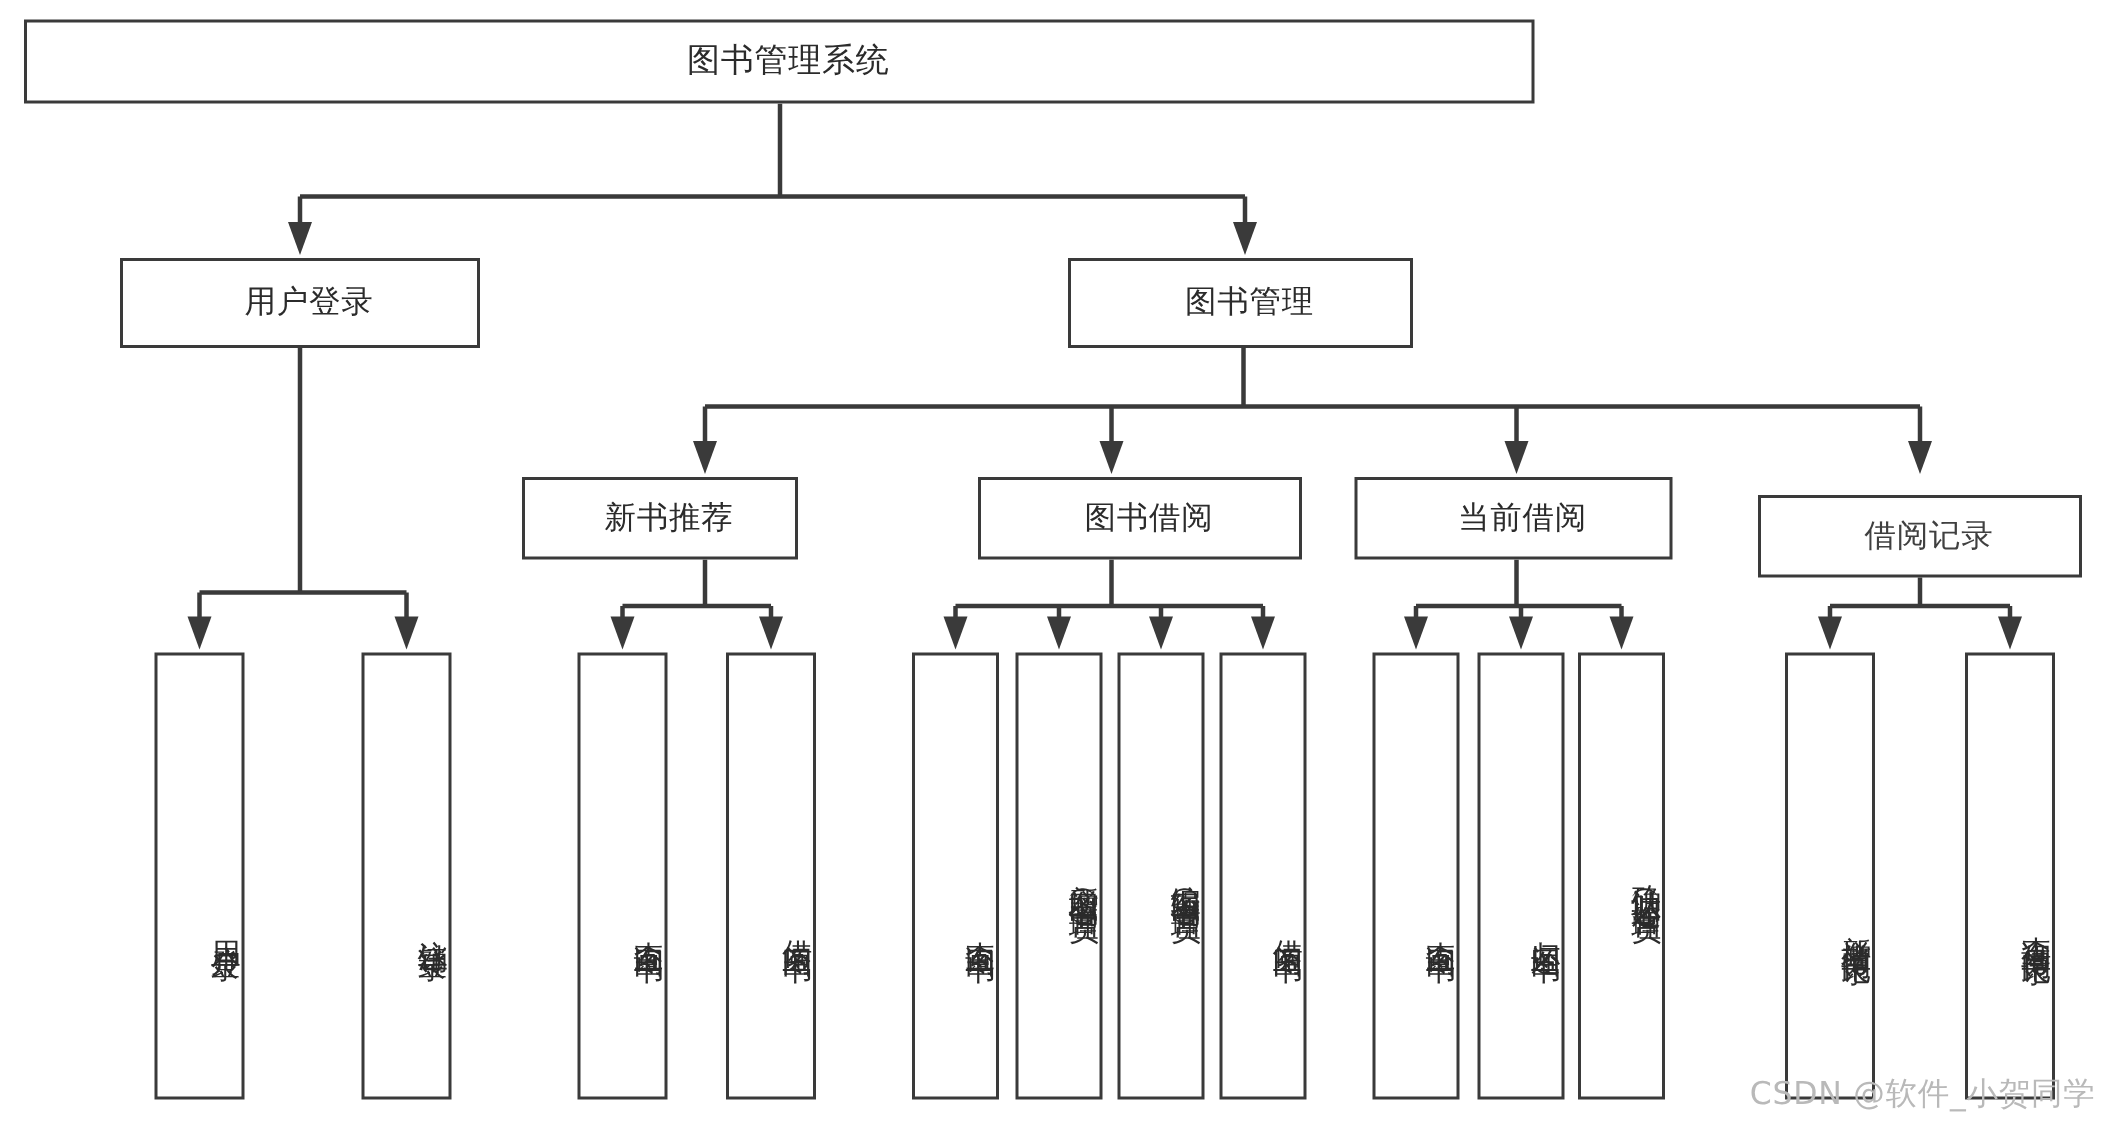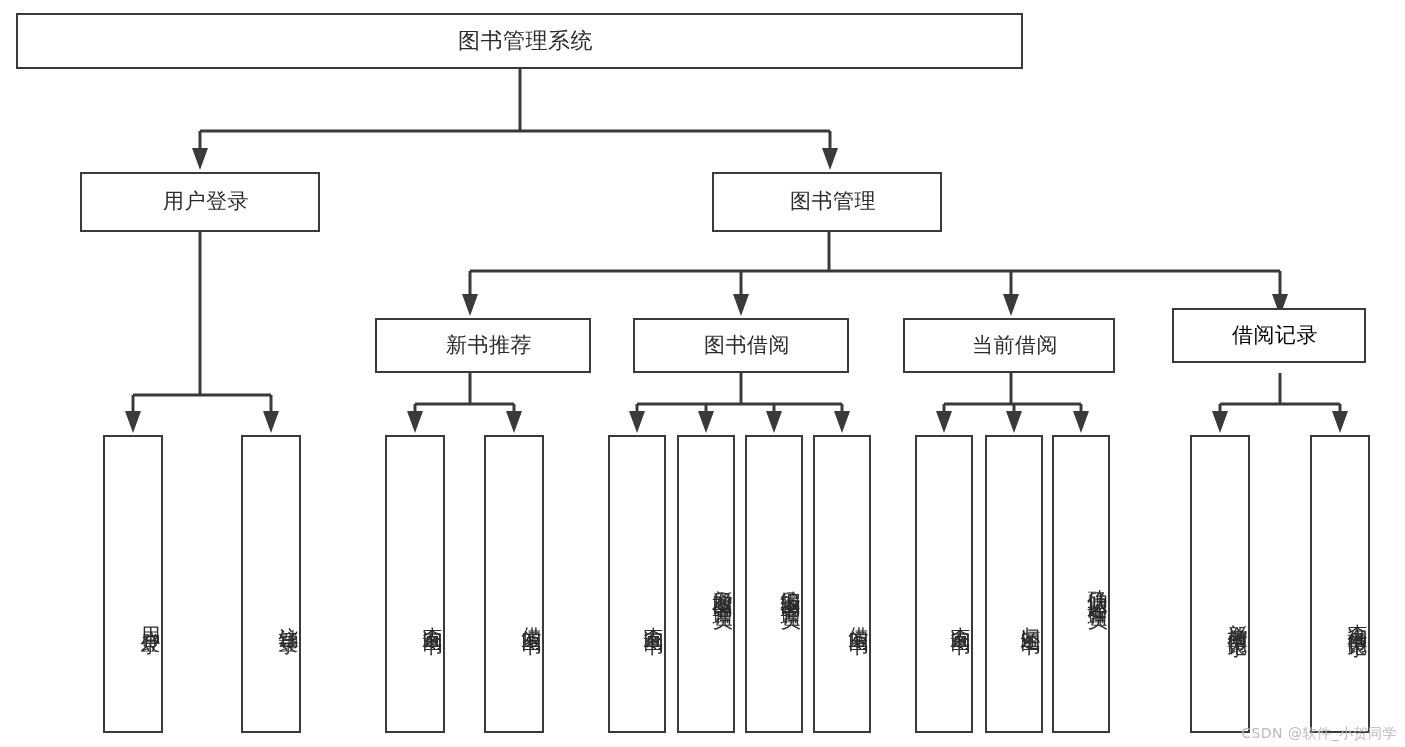--- a/index.html
+++ b/index.html
@@ -60,21 +60,21 @@
   .vert-mid span {
     padding-top: 62px;
   }
   .vert-top span {
     padding-top: 2px;
   }
   #watermark {
     position: absolute;
     right: 8px;
     bottom: 4px;
-    font-size: 14px;
+    font-size: 21px;
     color: #b9b9b9;
     letter-spacing: 0.5px;
     white-space: nowrap;
   }
 </style>
 </head>
 <body>
 
 <div id="canvas">
 
@@ -174,30 +174,30 @@
   <div id="nodes">
       <div class="node horiz root" style="left: 16px; top: 13px; width: 1007px; height: 56px; border-color: rgb(58, 58, 58); background: rgb(255, 255, 255); color: rgb(43, 43, 43);">
         <span>图书管理系统</span>
       </div>
       <div class="node horiz" style="left: 80px; top: 172px; width: 240px; height: 60px; border-color: rgb(58, 58, 58); background: rgb(255, 255, 255); color: rgb(43, 43, 43);">
         <span>用户登录</span>
       </div>
       <div class="node horiz" style="left: 712px; top: 172px; width: 230px; height: 60px; border-color: rgb(58, 58, 58); background: rgb(255, 255, 255); color: rgb(43, 43, 43);">
         <span>图书管理</span>
       </div>
-      <div class="node horiz" style="left: 375px; top: 318px; width: 216px; height: 55px; border-color: rgb(58, 58, 58); background: rgb(255, 255, 255); color: rgb(43, 43, 43); font-family: Liberation Serif, serif;">
+      <div class="node horiz" style="left: 348px; top: 318px; width: 184px; height: 55px; border-color: rgb(58, 58, 58); background: rgb(255, 255, 255); color: rgb(43, 43, 43); font-family: Liberation Serif, serif;">
         <span>新书推荐</span>
       </div>
-      <div class="node horiz" style="left: 633px; top: 318px; width: 216px; height: 55px; border-color: rgb(58, 58, 58); background: rgb(255, 255, 255); color: rgb(43, 43, 43);">
+      <div class="node horiz" style="left: 652px; top: 318px; width: 216px; height: 55px; border-color: rgb(58, 58, 58); background: rgb(255, 255, 255); color: rgb(43, 43, 43);">
         <span>图书借阅</span>
       </div>
       <div class="node horiz" style="left: 903px; top: 318px; width: 212px; height: 55px; border-color: rgb(58, 58, 58); background: rgb(255, 255, 255); color: rgb(43, 43, 43);">
         <span>当前借阅</span>
       </div>
-      <div class="node horiz" style="left: 1172px; top: 308px; width: 194px; height: 55px; border-color: rgb(58, 58, 58); background: rgb(255, 255, 255); color: #000000;">
+      <div class="node horiz" style="left: 1172px; top: 330px; width: 216px; height: 55px; border-color: rgb(58, 58, 58); background: rgb(255, 255, 255); color: #404040;">
         <span>借阅记录</span>
       </div>
       <div class="node vert vert-mid" style="left: 103px; top: 435px; width: 60px; height: 298px; border-color: rgb(58, 58, 58); background: rgb(255, 255, 255); color: rgb(43, 43, 43);">
         <span>用户登录</span>
       </div>
       <div class="node vert vert-mid" style="left: 241px; top: 435px; width: 60px; height: 298px; border-color: rgb(58, 58, 58); background: rgb(255, 255, 255); color: rgb(43, 43, 43);">
         <span>注销登录</span>
       </div>
       <div class="node vert vert-mid" style="left: 385px; top: 435px; width: 60px; height: 298px; border-color: rgb(58, 58, 58); background: rgb(255, 255, 255); color: rgb(43, 43, 43);">
         <span>查询图书</span>

